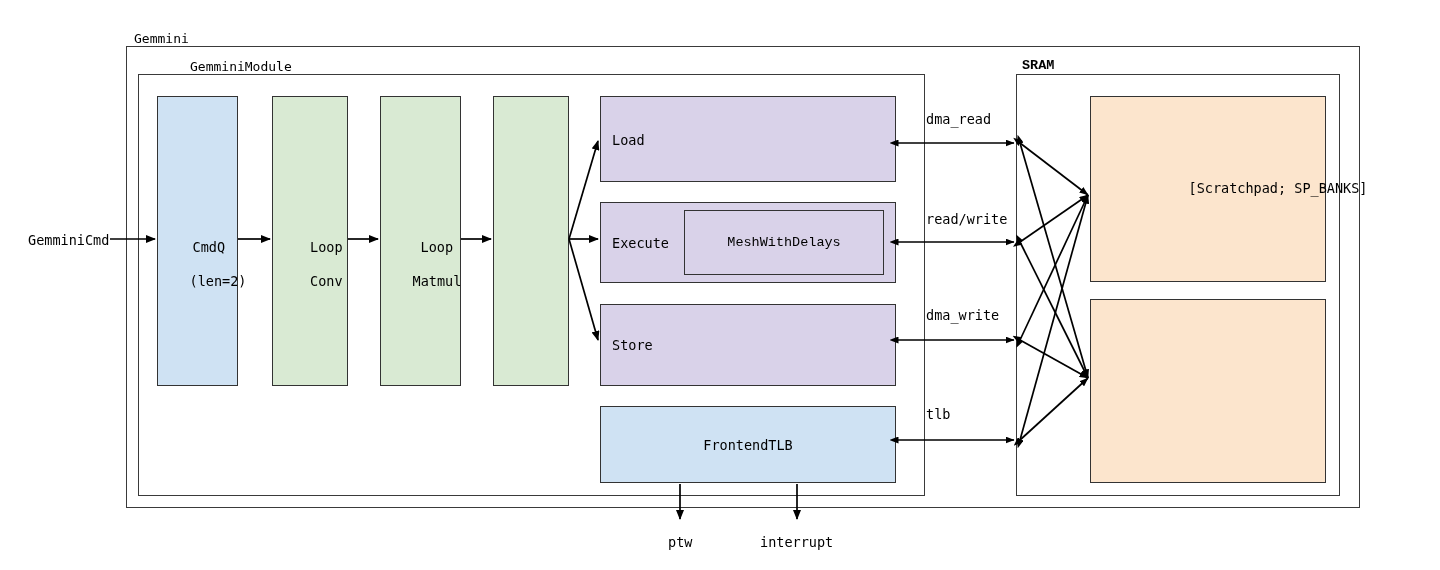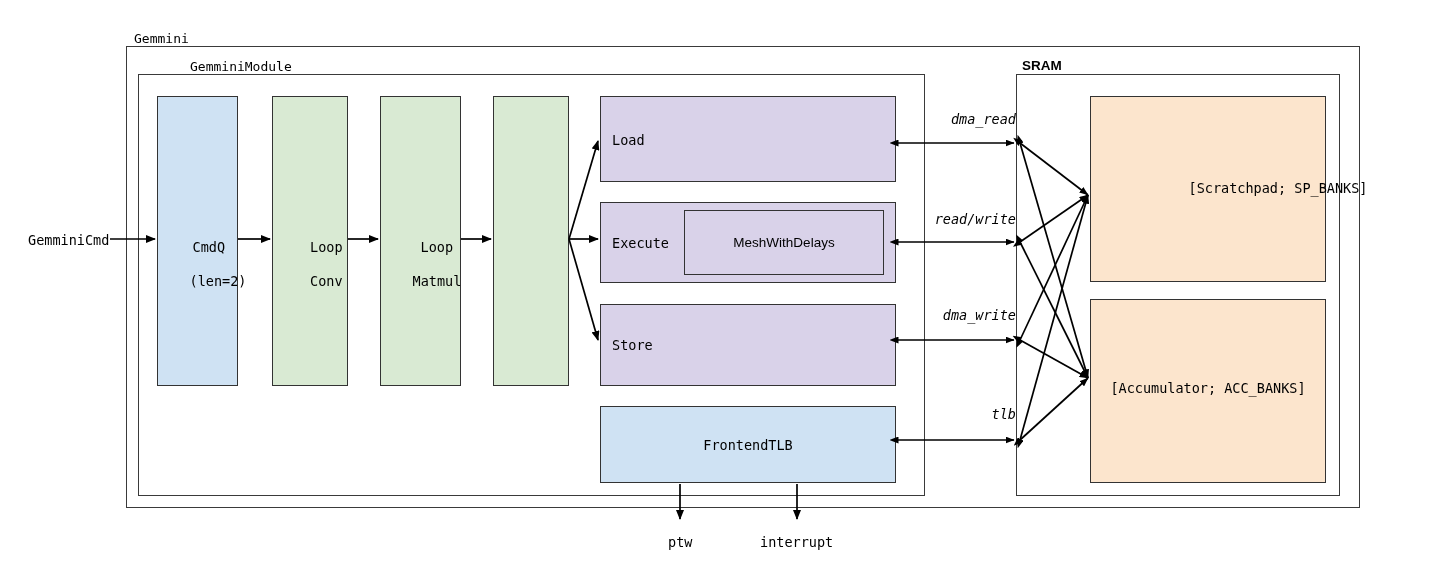--- a/index.html
+++ b/index.html
@@ -4,26 +4,26 @@
 <style>
   html,body{margin:0;padding:0;background:#ffffff;}
   body{width:1440px;height:570px;position:relative;overflow:hidden;
        font-family:"DejaVu Sans Mono","Liberation Mono",monospace;color:#000;}
   #canvas{position:absolute;left:0;top:0;width:1440px;height:570px;}
   svg.layer{position:absolute;left:0;top:0;width:1440px;height:570px;pointer-events:none;}
   .box{position:absolute;box-sizing:border-box;border:1.6px solid #333333;}
   .container{position:absolute;box-sizing:border-box;border:1.6px solid #3a3a3a;background:transparent;}
   .lbl{position:absolute;white-space:pre;}
   .mono{font-family:"DejaVu Sans Mono","Liberation Mono",monospace;}
-  .sans{font-family:Liberation Sans, sans-serif;}
+  .sans{font-family:Liberation Mono, monospace;}
   .ctr-label{font-size:13px;letter-spacing:0px;}
   .sram-label{font-size:13.5px;font-weight:bold;}
   .blk-text{position:absolute;white-space:pre;text-align:center;font-size:13.5px;line-height:17px;}
   .blk-left{position:absolute;white-space:pre;font-size:13.5px;}
-  .edge-label{position:absolute;white-space:pre;font-size:13.5px;text-align:right;font-style:italic;}
+  .edge-label{position:absolute;white-space:pre;font-size:13.5px;text-align:left;}
   .io-label{position:absolute;white-space:pre;font-size:13.5px;}
 </style>
 </head>
 <body>
 
 <div id="canvas">
 
   <div class="container" style="left:126px;top:46px;width:1234px;height:462px;"></div>
   <div class="lbl mono ctr-label" style="left:134px;top:31px;">Gemmini</div>
 
@@ -64,21 +64,20 @@
   <div class="box" style="left:600px;top:304px;width:296px;height:82px;background:#d9d2e9;"></div>
   <div class="blk-left mono" style="left:612px;top:337px;">Store</div>
 
   <div class="box" style="left:600px;top:406px;width:296px;height:77px;background:#cfe2f3;"></div>
   <div class="blk-text mono" style="left:600px;top:437px;width:296px;">FrontendTLB</div>
 
   <div class="box" style="left:1090px;top:96px;width:236px;height:186px;background:#fce5cd;"></div>
   <div class="blk-text mono" style="left:1134px;top:180px;width:236px;margin-left:26px;">[Scratchpad; SP_BANKS]</div>
 
   <div class="box" style="left:1090px;top:299px;width:236px;height:184px;background:#fce5cd;"></div>
-  <div class="blk-text mono" style="left:1090px;top:380px;width:236px;">[Accumulator; ACC_BANKS]</div>
 
   <div class="edge-label mono" style="left:926px;top:111px;width:90px;">dma_read</div>
   <div class="edge-label mono" style="left:926px;top:211px;width:90px;">read/write</div>
   <div class="edge-label mono" style="left:926px;top:307px;width:90px;">dma_write</div>
   <div class="edge-label mono" style="left:926px;top:406px;width:90px;">tlb</div>
 
   <div class="io-label mono" style="left:28px;top:232px;">GemminiCmd</div>
   <div class="io-label mono" style="left:668px;top:534px;">ptw</div>
   <div class="io-label mono" style="left:760px;top:534px;">interrupt</div>
 

